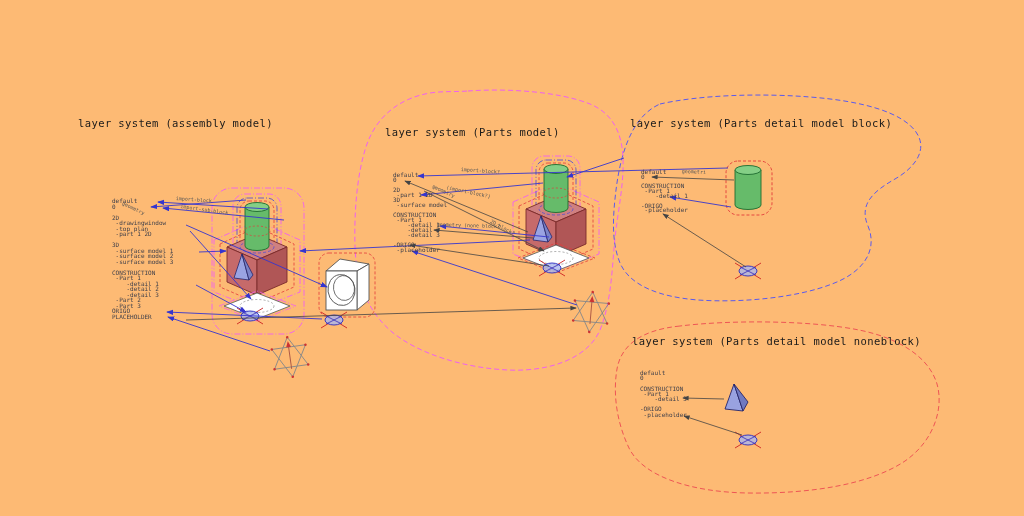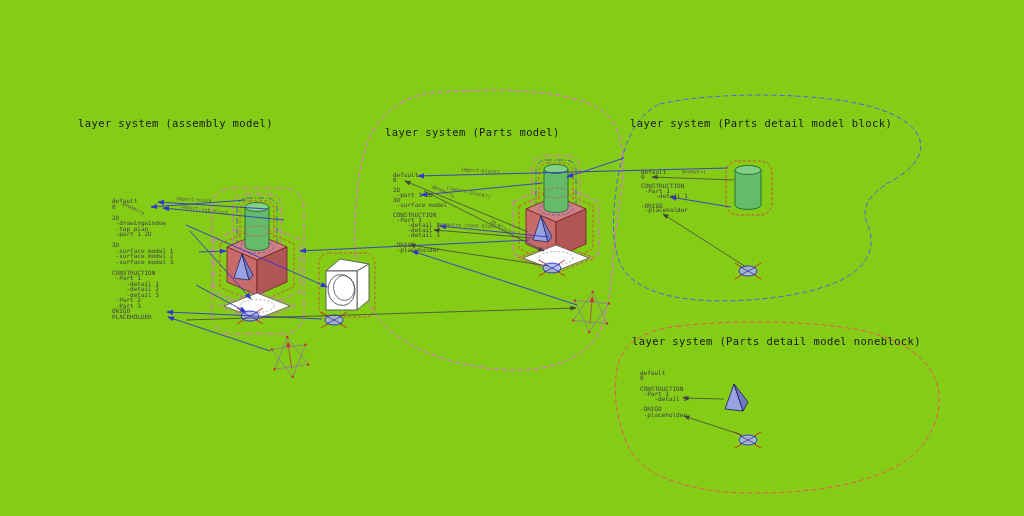--- a/index.html
+++ b/index.html
@@ -1,16 +1,16 @@
 <!DOCTYPE html>
 <html><head>
 <meta charset="utf-8">
 <style>
   html,body{margin:0;padding:0;background:#fff;}
-  .stage{position:relative;width:1024px;height:516px;background:#84cc16;overflow:hidden;
+  .stage{position:relative;width:1024px;height:516px;background:#fdba74;overflow:hidden;
          font-family:"DejaVu Sans Mono",monospace;}
   .stage svg{position:absolute;left:0;top:0;}
   .t{position:absolute;font:10.5px "DejaVu Sans Mono",monospace;letter-spacing:.4px;
      color:#1a1a1a;white-space:nowrap;}
   .ls{position:absolute;font-family:"DejaVu Sans Mono",monospace;font-size:6px;
       color:#40404a;white-space:pre;margin:0;}
   .al{position:absolute;font:5px "DejaVu Sans Mono",monospace;color:#555;
       white-space:nowrap;transform-origin:0 0;}
 </style>
 </head>

